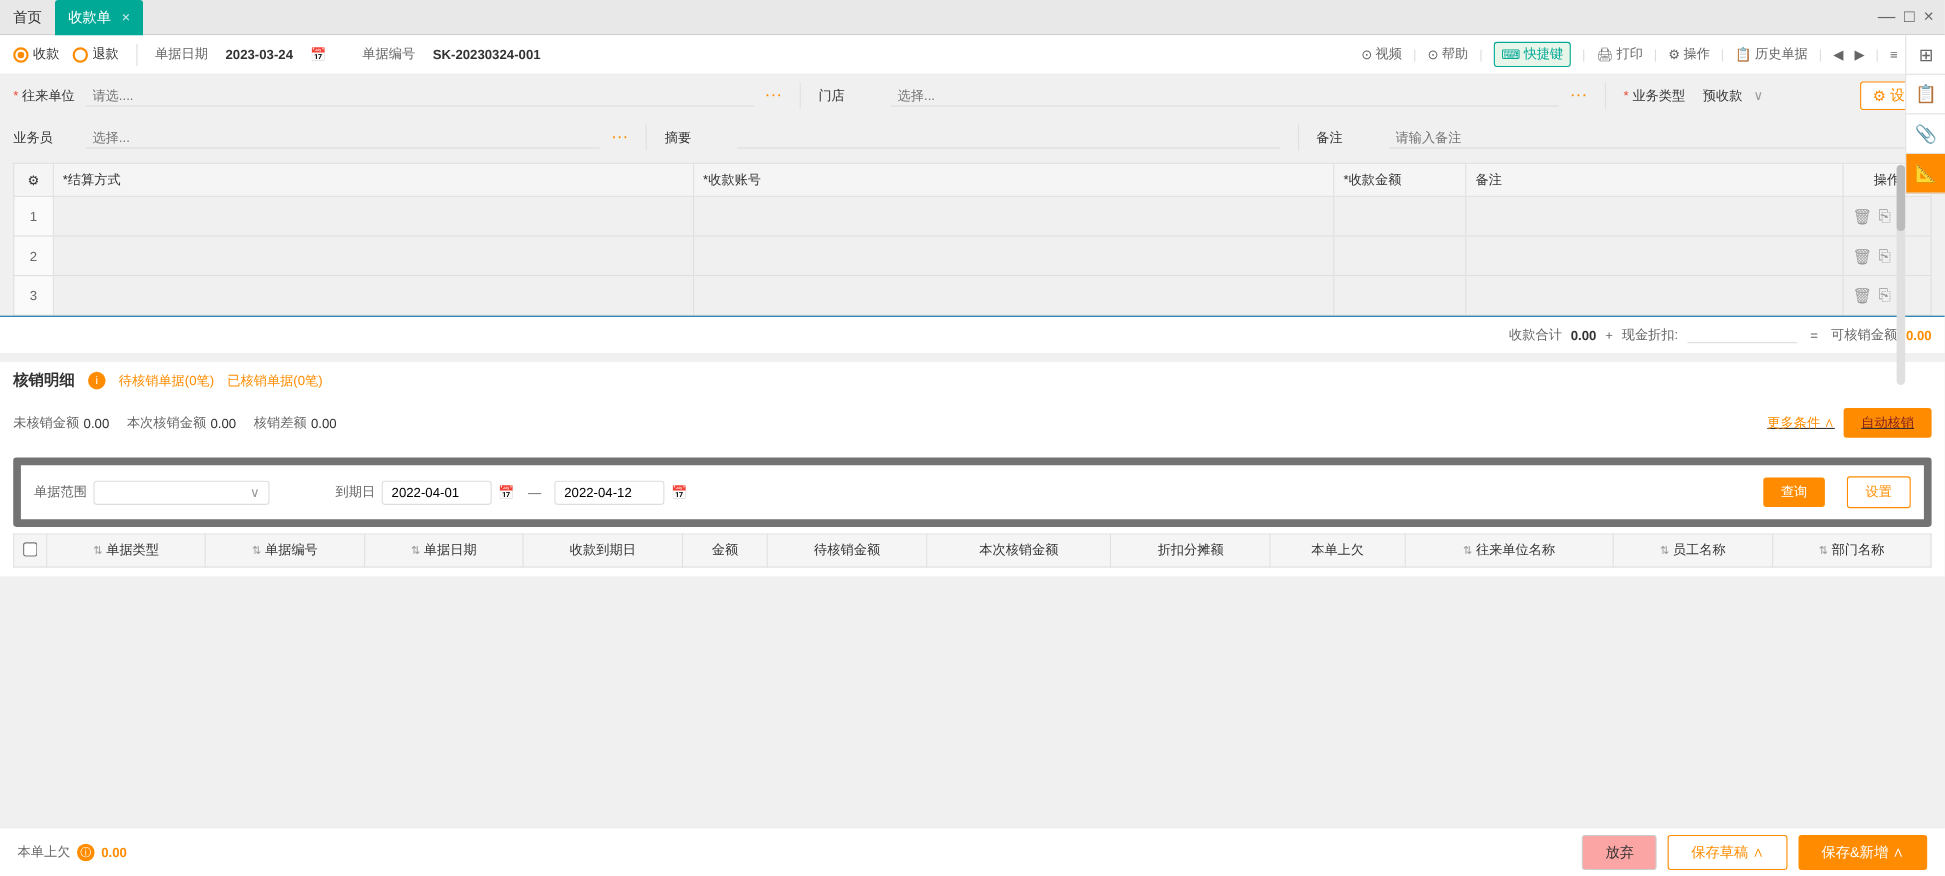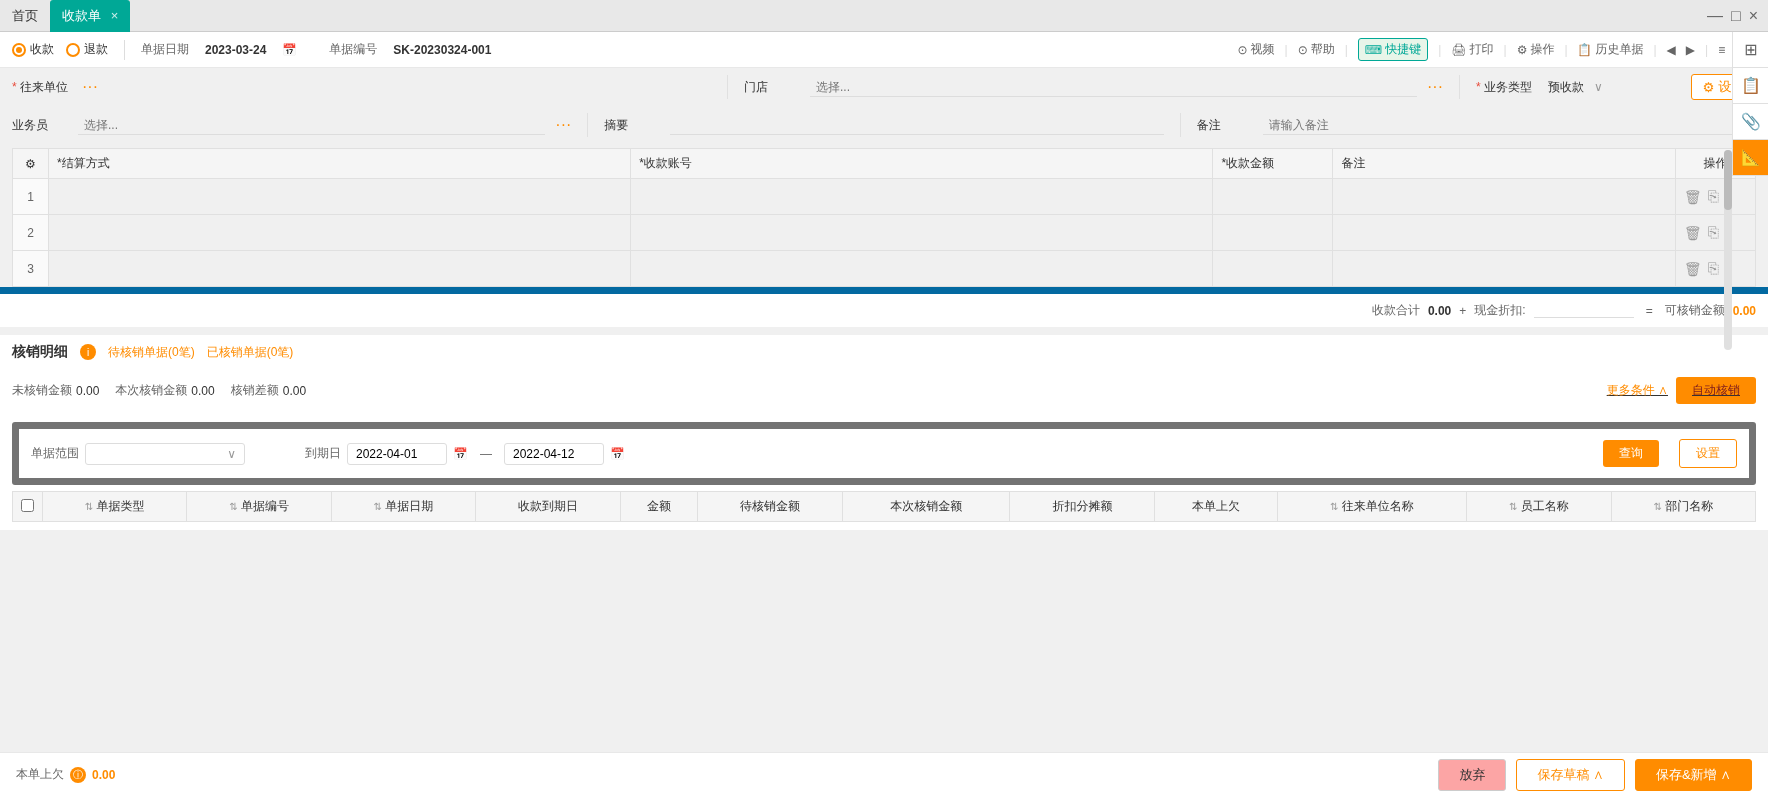--- a/index.html
+++ b/index.html
@@ -47,21 +47,21 @@
     .data-table { width: 100%; border-collapse: collapse; margin-top: 4px; }
     .data-table th { background: #f5f5f5; border: 1px solid #e0e0e0; padding: 6px 8px; text-align: left; font-weight: normal; color: #333; font-size: 12px; }
     .data-table td { border: 1px solid #e0e0e0; padding: 6px 8px; font-size: 12px; height: 36px; }
     .data-table td:first-child { text-align: center; color: #666; background: #fafafa; }
     .row-num { color: #666; font-size: 12px; }
     .action-btns { display: flex; gap: 6px; align-items: center; }
     .action-btn { cursor: pointer; color: #999; font-size: 14px; }
     .gear-th { text-align: center !important; }
 
     
-    .total-row { display: flex; align-items: center; justify-content: flex-end; padding: 8px 12px; gap: 8px; background: #fff; border-top: 7px solid #0369a1; }
+    .total-row { display: flex; align-items: center; justify-content: flex-end; padding: 8px 12px; gap: 8px; background: #fff; border-top: 1px solid #0369a1; }
     .total-label { color: #666; }
     .total-value { color: #333; font-weight: bold; }
     .total-orange { color: #ff8c00; font-weight: bold; }
     .total-input { border: none; border-bottom: 1px solid #ddd; width: 100px; text-align: right; outline: none; font-size: 12px; }
     .total-eq { color: #666; margin: 0 4px; }
 
     
     .section-divider { height: 8px; background: #f0f0f0; }
 
     
@@ -190,20 +190,21 @@
     <span class="toolbar-btn">▶</span>
     <span class="toolbar-sep">|</span>
     <span class="toolbar-btn">≡</span>
     <span class="toolbar-btn active" style="background:#ff8c00;color:#fff;padding:2px 5px;border-radius:3px;">⠿</span>
   </div>
 </div>
 
 <div class="form-row">
   <div class="form-field">
     <span class="field-label required">往来单位</span>
+    <input class="field-input" type="text" placeholder="请选...." style="">
     <span class="field-more">···</span>
   </div>
   <div class="field-sep"></div>
   <div class="form-field">
     <span class="field-label">门店</span>
     <input class="field-input" type="text" placeholder="选择..." style="">
     <span class="field-more">···</span>
   </div>
   <div class="field-sep"></div>
   <div class="form-field" style="flex:0 0 auto; min-width:280px;">

